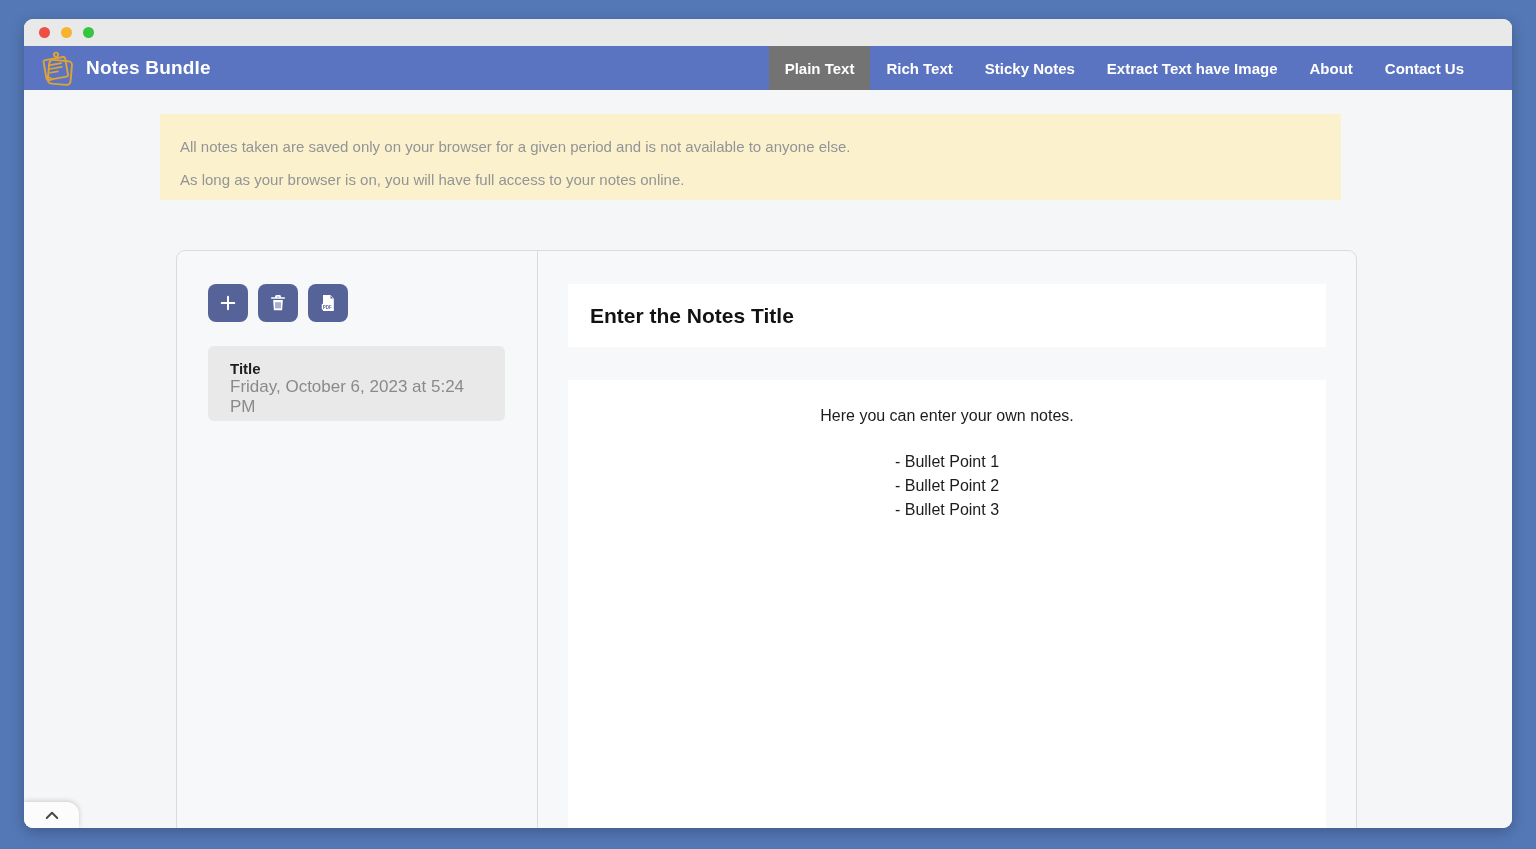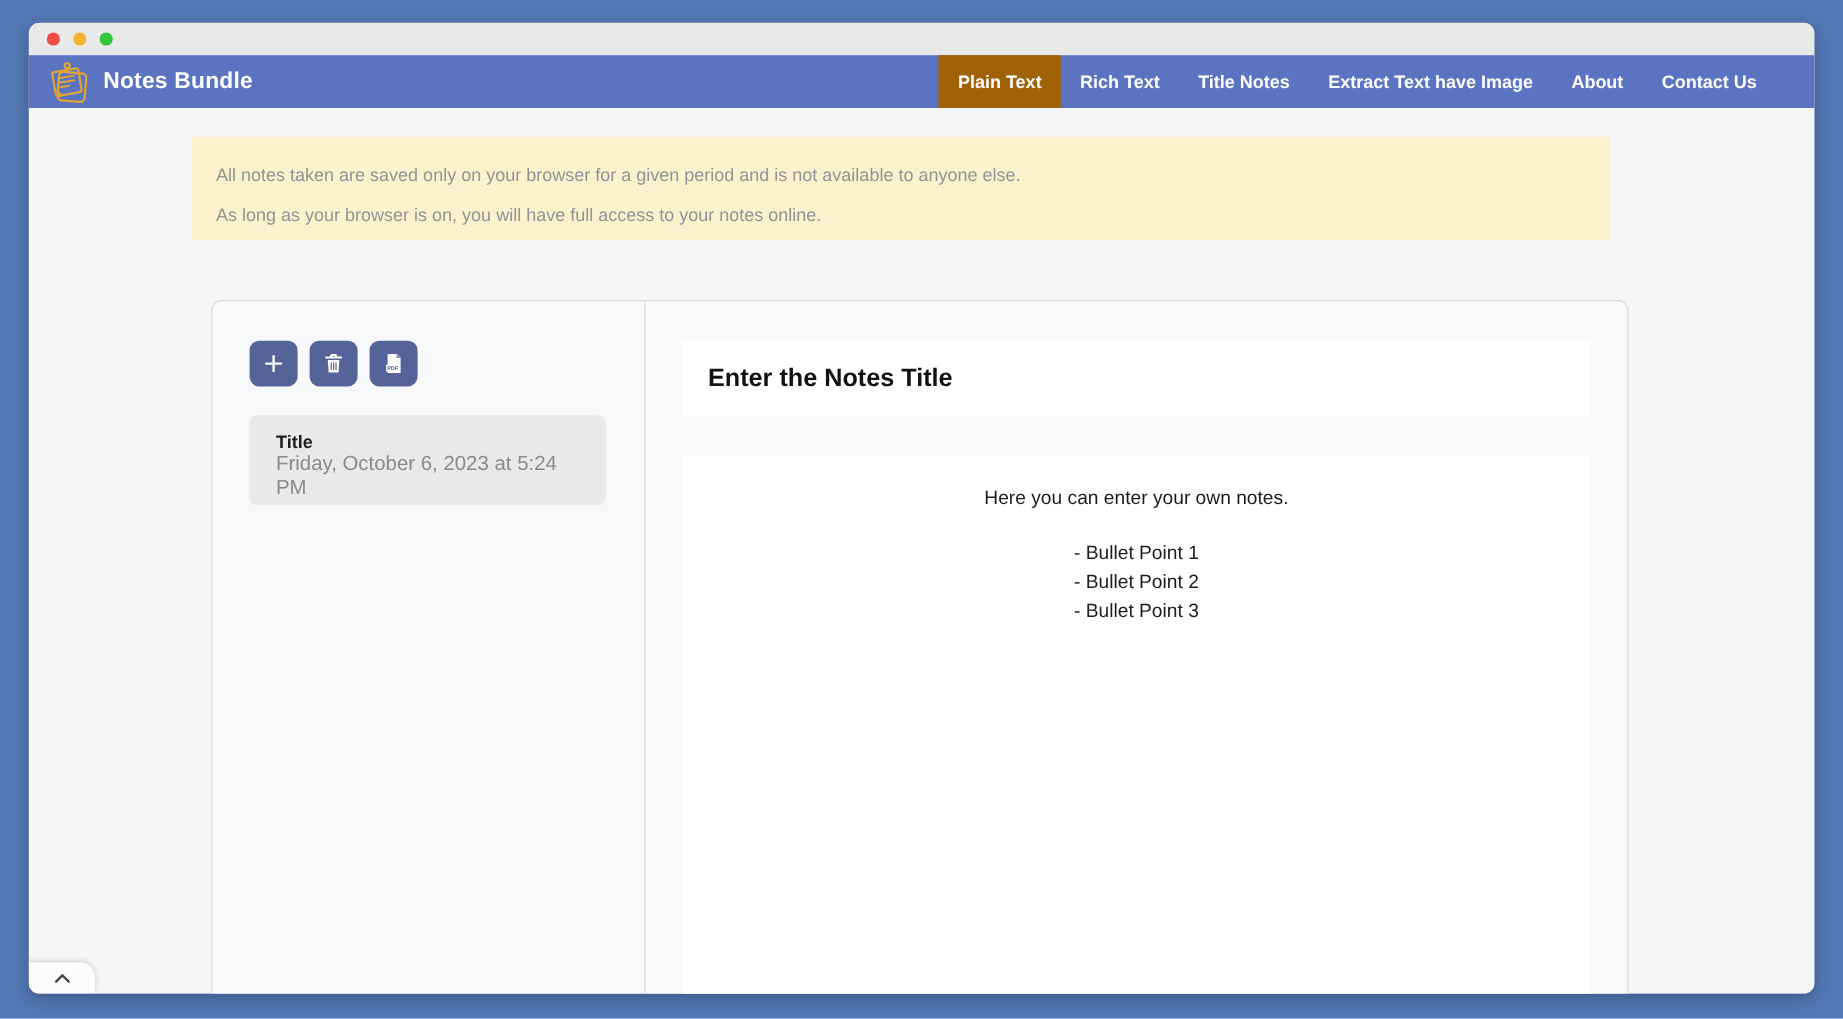--- a/index.html
+++ b/index.html
@@ -17,21 +17,21 @@
   .tl-min{background:#f5b32f;}
   .tl-max{background:#37c440;}
 
   
   .navbar{height:44px;background:#5b74c1;display:flex;align-items:stretch;padding:0 32px 0 14px;flex:0 0 auto;}
   .brand{display:flex;align-items:center;gap:10px;}
   .brand-logo{width:38px;height:38px;margin-top:2px;}
   .brand-name{color:#ffffff;font-size:19px;font-weight:700;letter-spacing:.2px;}
   .nav{margin-left:auto;display:flex;align-items:stretch;}
   .nav-item{display:flex;align-items:center;padding:0 16px;color:#ffffff;font-size:15px;font-weight:700;cursor:pointer;white-space:nowrap;}
-  .nav-item.active{background:#a16207;}
+  .nav-item.active{background:#737373;}
 
   
   .page{position:relative;flex:1 1 auto;background:#f5f6f8;}
 
   .notice{position:absolute;left:136px;top:24px;width:1181px;height:86px;background:#fbf2cd;
           box-sizing:border-box;padding:16px 20px 0 20px;}
   .notice p{margin:0 0 0 0;color:#929496;font-size:15px;line-height:33px;}
 
   .panel{position:absolute;left:152px;top:160px;width:1181px;bottom:-4px;background:#f7f8fa;
          border:1px solid #d9dbe0;border-radius:9px 9px 0 0;box-sizing:border-box;display:flex;overflow:hidden;}
@@ -85,21 +85,21 @@
             <path d="M8.5 26l4 4-4 1z" stroke-width="1.6"></path>
           </g>
           <circle cx="19" cy="5" r="2.2"></circle>
           <path d="M19 7v2" stroke-width="1.6"></path>
         </svg>
         <span class="brand-name">Notes Bundle</span>
       </div>
       <div class="nav">
         <div class="nav-item active">Plain Text</div>
         <div class="nav-item">Rich Text</div>
-        <div class="nav-item">Title Notes</div>
+        <div class="nav-item">Sticky Notes</div>
         <div class="nav-item">Extract Text have Image</div>
         <div class="nav-item">About</div>
         <div class="nav-item">Contact Us</div>
       </div>
     </div>
 
     <div class="page">
 
       <div class="notice">
         <p>All notes taken are saved only on your browser for a given period and is not available to anyone else.</p>

